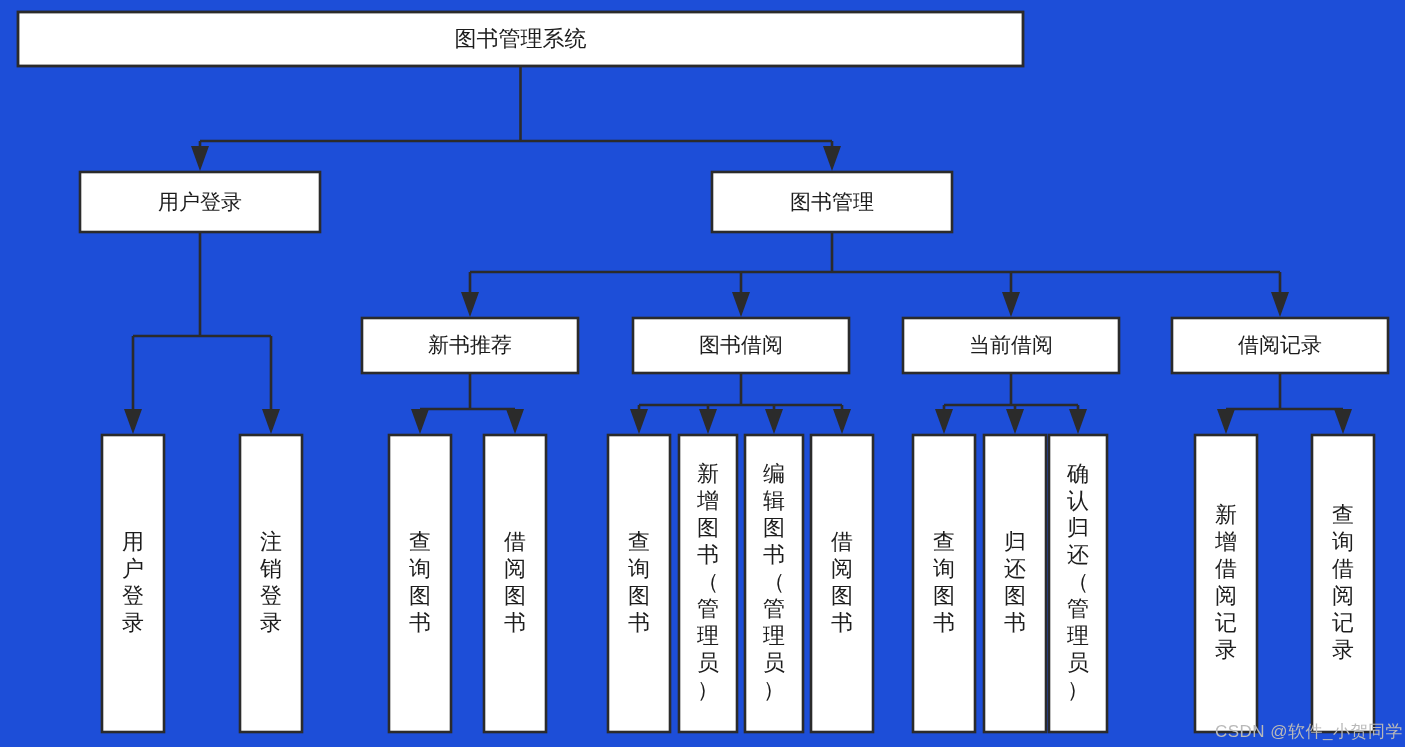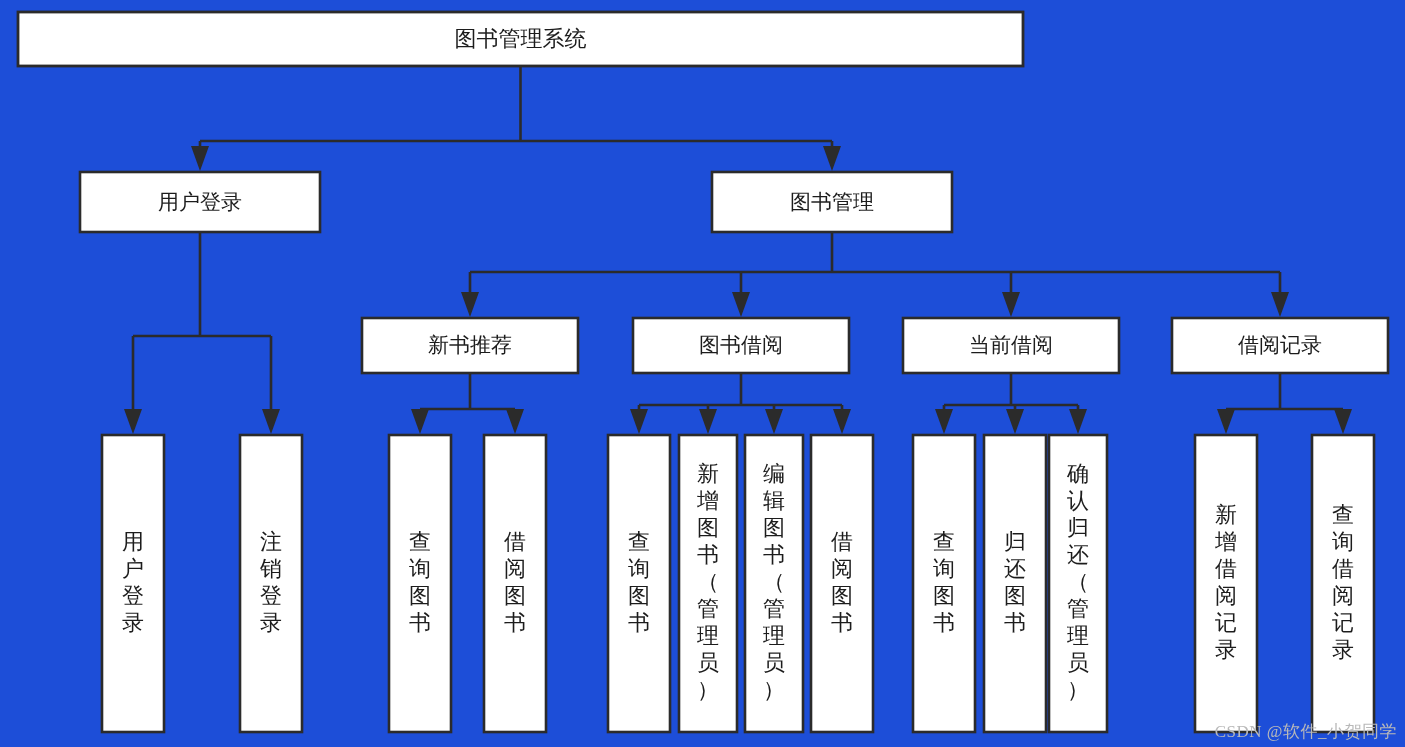--- a/index.html
+++ b/index.html
@@ -56,23 +56,23 @@
   }
   .vlabel-char {
     fill: #1c1c1c;
     font-family: "Liberation Sans", "DejaVu Sans", sans-serif;
     font-size: 22px;
     text-anchor: middle;
     dominant-baseline: middle;
   }
   .watermark {
     position: absolute;
-    right: 8px;
+    right: 2px;
     bottom: 4px;
-    font-family: Liberation Serif, serif;
+    font-family: Liberation Sans, sans-serif;
     font-size: 17px;
     color: #b9b9b9;
     letter-spacing: 0.5px;
     white-space: nowrap;
     user-select: none;
     margin-left: 35px;
   }
 </style>
 </head>
 <body>

